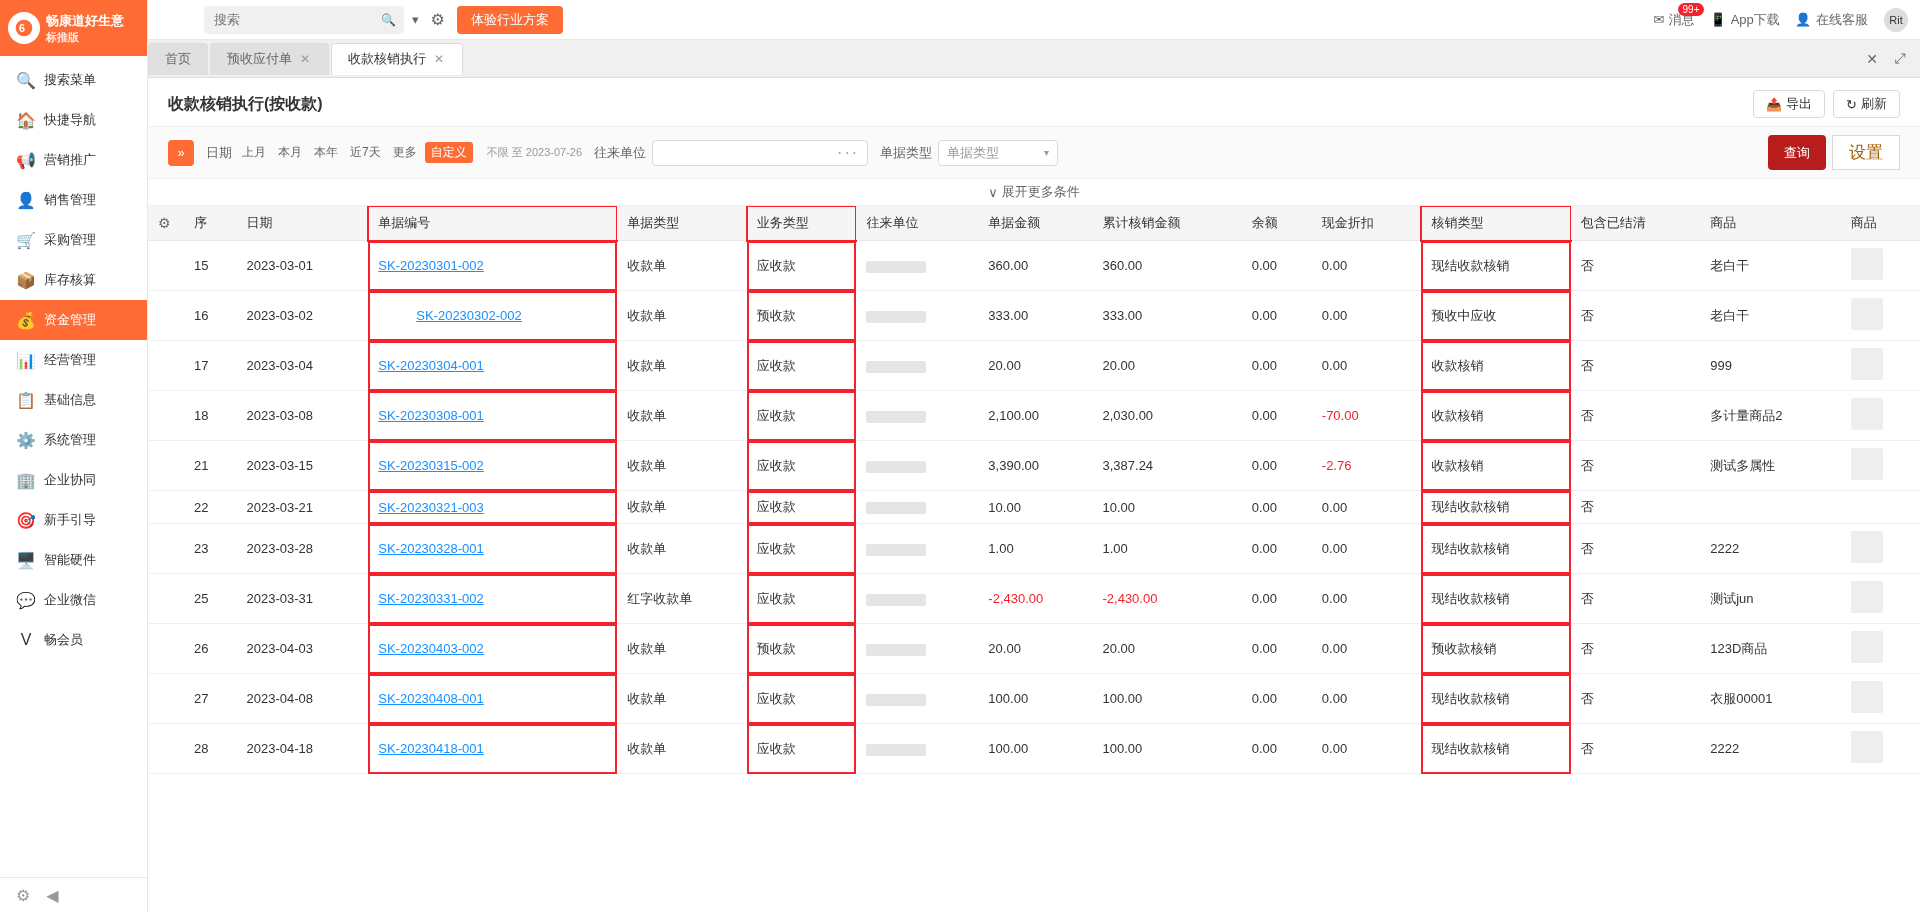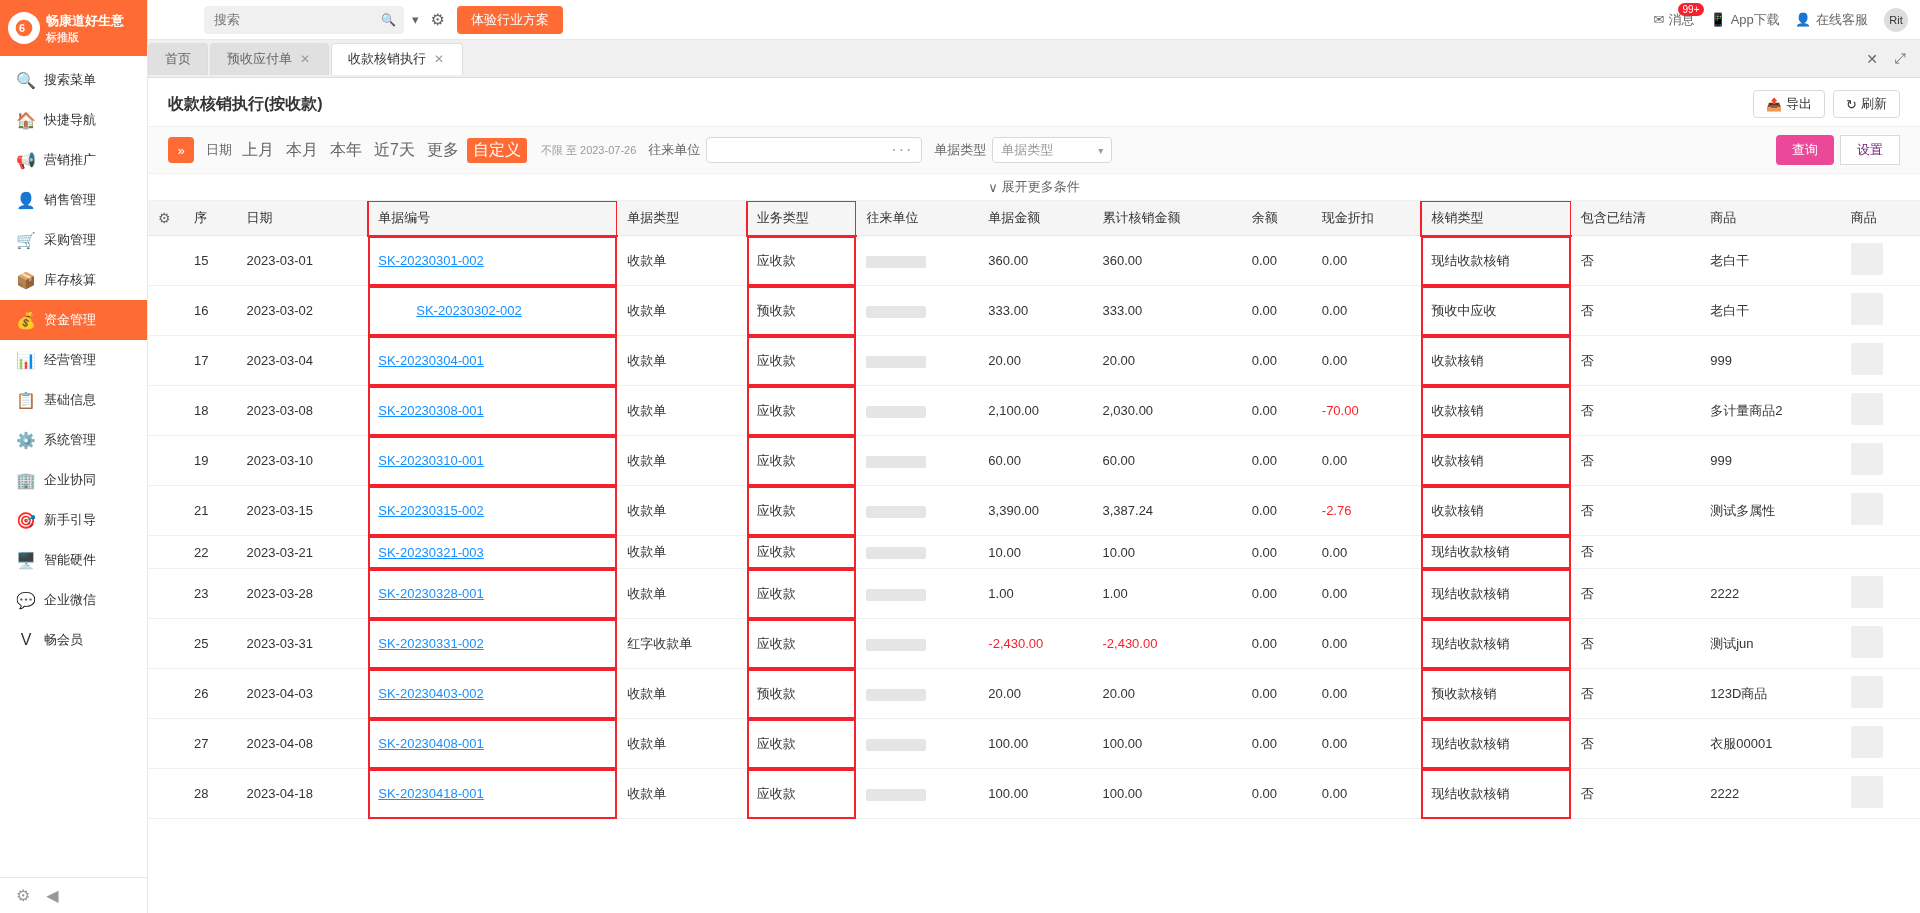--- a/index.html
+++ b/index.html
@@ -49,31 +49,31 @@
     .content-actions { display: flex; gap: 8px; }
     .btn-export { background: #fff; border: 1px solid #d9d9d9; border-radius: 4px; padding: 4px 12px; cursor: pointer; color: #333; display: flex; align-items: center; gap: 4px; }
     .btn-refresh { background: #fff; border: 1px solid #d9d9d9; border-radius: 4px; padding: 4px 12px; cursor: pointer; color: #333; display: flex; align-items: center; gap: 4px; }
 
     
     .filter-bar { padding: 8px 20px; background: #fafafa; border-bottom: 1px solid #f0f0f0; display: flex; align-items: center; gap: 12px; flex-wrap: wrap; }
     .filter-toggle { width: 26px; height: 26px; background: #ff6b35; border-radius: 4px; display: flex; align-items: center; justify-content: center; cursor: pointer; color: #fff; font-size: 14px; flex-shrink: 0; }
     .filter-group { display: flex; align-items: center; gap: 6px; }
     .filter-label { color: #666; font-size: 13px; white-space: nowrap; }
     .filter-date-links { display: flex; gap: 4px; }
-    .filter-date-link { color: #666; cursor: pointer; font-size: 16px; padding: 2px 4px; }
+    .filter-date-link { color: #666; cursor: pointer; font-size: 12px; padding: 2px 4px; }
     .filter-date-link.custom { color: #fff; background: #ff6b35; border-radius: 3px; padding: 2px 6px; }
     .filter-input-wrap { display: flex; align-items: center; background: #fff; border: 1px solid #d9d9d9; border-radius: 4px; padding: 3px 8px; min-width: 160px; }
     .filter-input { border: none; outline: none; font-size: 13px; color: #333; width: 100%; background: transparent; }
     .filter-dots { color: #999; font-size: 16px; cursor: pointer; letter-spacing: 2px; }
     .filter-select-wrap { display: flex; align-items: center; background: #fff; border: 1px solid #d9d9d9; border-radius: 4px; padding: 3px 8px; min-width: 120px; gap: 4px; cursor: pointer; }
     .filter-select-text { color: #999; font-size: 13px; flex: 1; }
     .filter-select-arrow { color: #999; font-size: 10px; }
     .filter-right { margin-left: auto; display: flex; gap: 6px; }
-    .btn-query { background: #ec4899; color: #fff; border: none; border-radius: 4px; padding: 5px 16px; cursor: pointer; font-size: 13px; }
-    .btn-set { background: #fff; border: 1px solid #d9d9d9; border-radius: 0; padding: 5px 16px; cursor: pointer; color: #701a75; font-size: 13px; }
+    .btn-query { background: #b91c1c; color: #fff; border: none; border-radius: 4px; padding: 5px 16px; cursor: pointer; font-size: 13px; }
+    .btn-set { background: #fff; border: 1px solid #d9d9d9; border-radius: 0; padding: 5px 16px; cursor: pointer; color: #a16207; font-size: 17px; }
 
     
     .expand-more { text-align: center; padding: 4px; border-bottom: 1px solid #f0f0f0; }
     .expand-more-btn { color: #666; cursor: pointer; font-size: 13px; display: inline-flex; align-items: center; gap: 4px; }
 
     
     .table-wrap { flex: 1; overflow: auto; }
     table { width: 100%; border-collapse: collapse; }
     thead tr { background: #f5f5f5; }
     thead th { padding: 8px 10px; text-align: left; color: #333; font-weight: normal; border-bottom: 1px solid #e8e8e8; white-space: nowrap; font-size: 13px; position: sticky; top: 0; background: #f5f5f5; z-index: 1; }
@@ -379,39 +379,20 @@
       <td class="neg">-70.00</td>
       <td style="outline: 2px solid #f5222d; outline-offset: -2px;">收款核销</td>
       <td>否</td>
       <td>多计量商品2</td>
       <td>
         <span style="display:inline-block;width:32px;height:32px;background:#eee;border-radius:2px;"></span>
       </td>
     </tr>
             <tr>
       <td></td>
-      <td>19</td>
-      <td>2023-03-10</td>
-      <td class="link" style="outline: 2px solid #f5222d; outline-offset: -2px;">SK-20230310-001</td>
-      <td>收款单</td>
-      <td style="outline: 2px solid #f5222d; outline-offset: -2px;">应收款</td>
-      <td><span style="display:inline-block;background:#ccc;border-radius:2px;width:60px;height:12px;opacity:0.5;vertical-align:middle;"></span></td>
-      <td>60.00</td>
-      <td>60.00</td>
-      <td>0.00</td>
-      <td>0.00</td>
-      <td style="outline: 2px solid #f5222d; outline-offset: -2px;">收款核销</td>
-      <td>否</td>
-      <td>999</td>
-      <td>
-        <span style="display:inline-block;width:32px;height:32px;background:#eee;border-radius:2px;"></span>
-      </td>
-    </tr>
-            <tr>
-      <td></td>
       <td>21</td>
       <td>2023-03-15</td>
       <td class="link" style="outline: 2px solid #f5222d; outline-offset: -2px;">SK-20230315-002</td>
       <td>收款单</td>
       <td style="outline: 2px solid #f5222d; outline-offset: -2px;">应收款</td>
       <td><span style="display:inline-block;background:#ccc;border-radius:2px;width:60px;height:12px;opacity:0.5;vertical-align:middle;"></span></td>
       <td>3,390.00</td>
       <td>3,387.24</td>
       <td>0.00</td>
       <td class="neg">-2.76</td>

